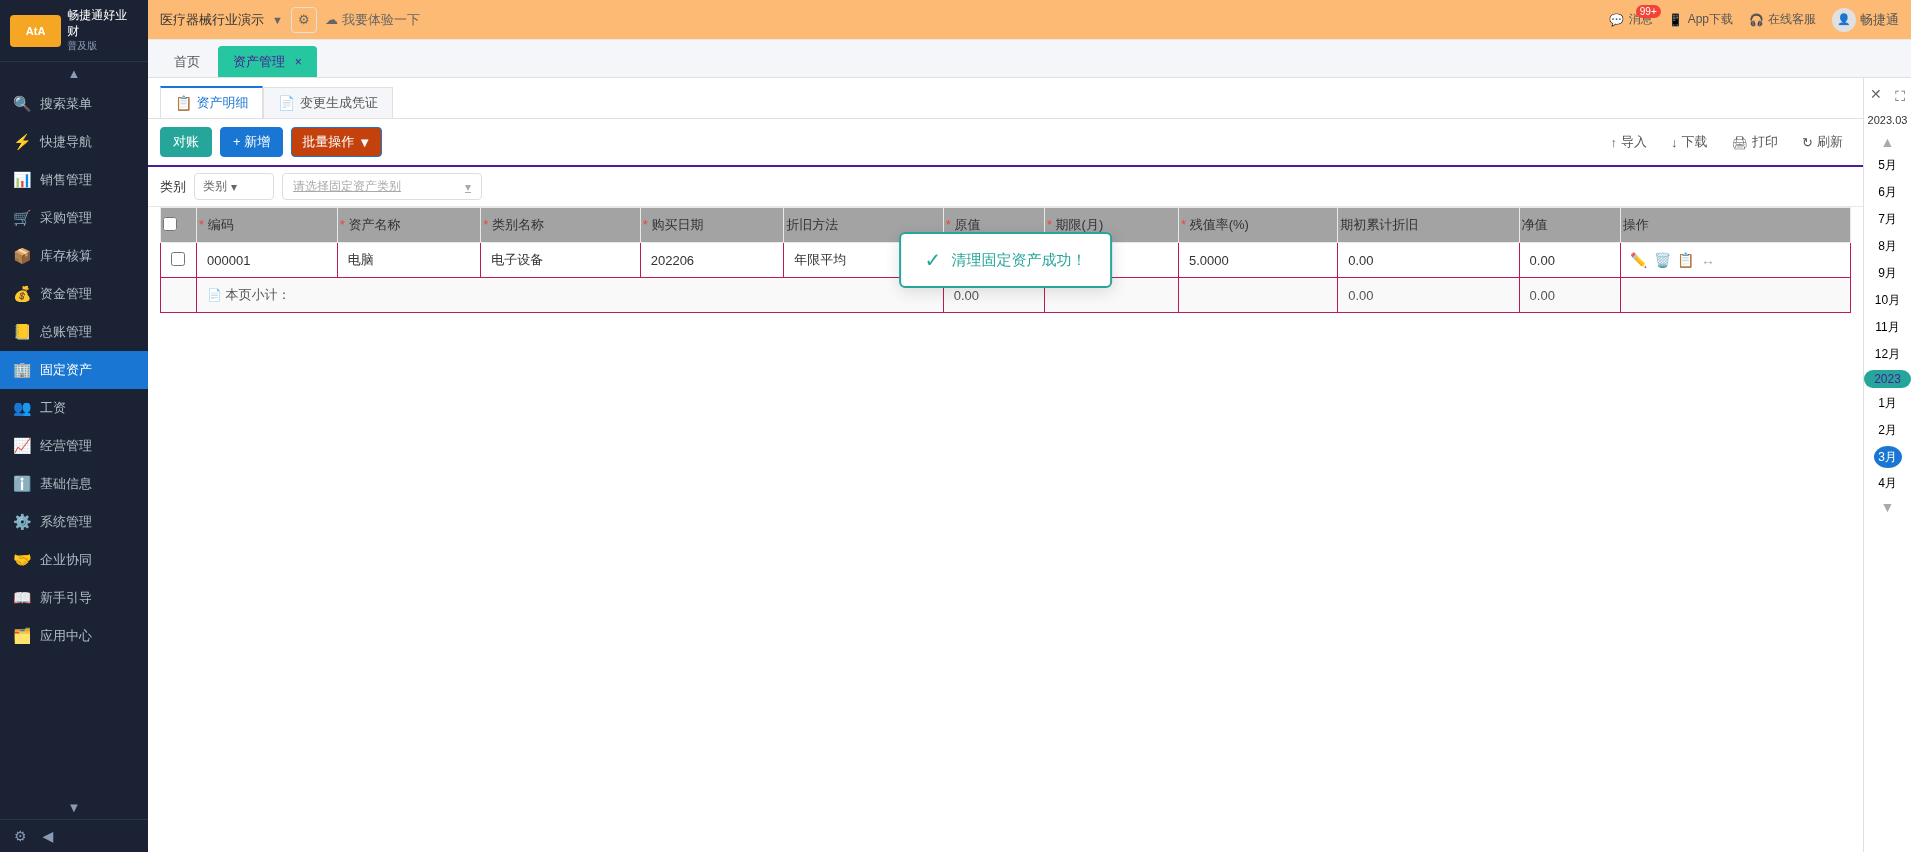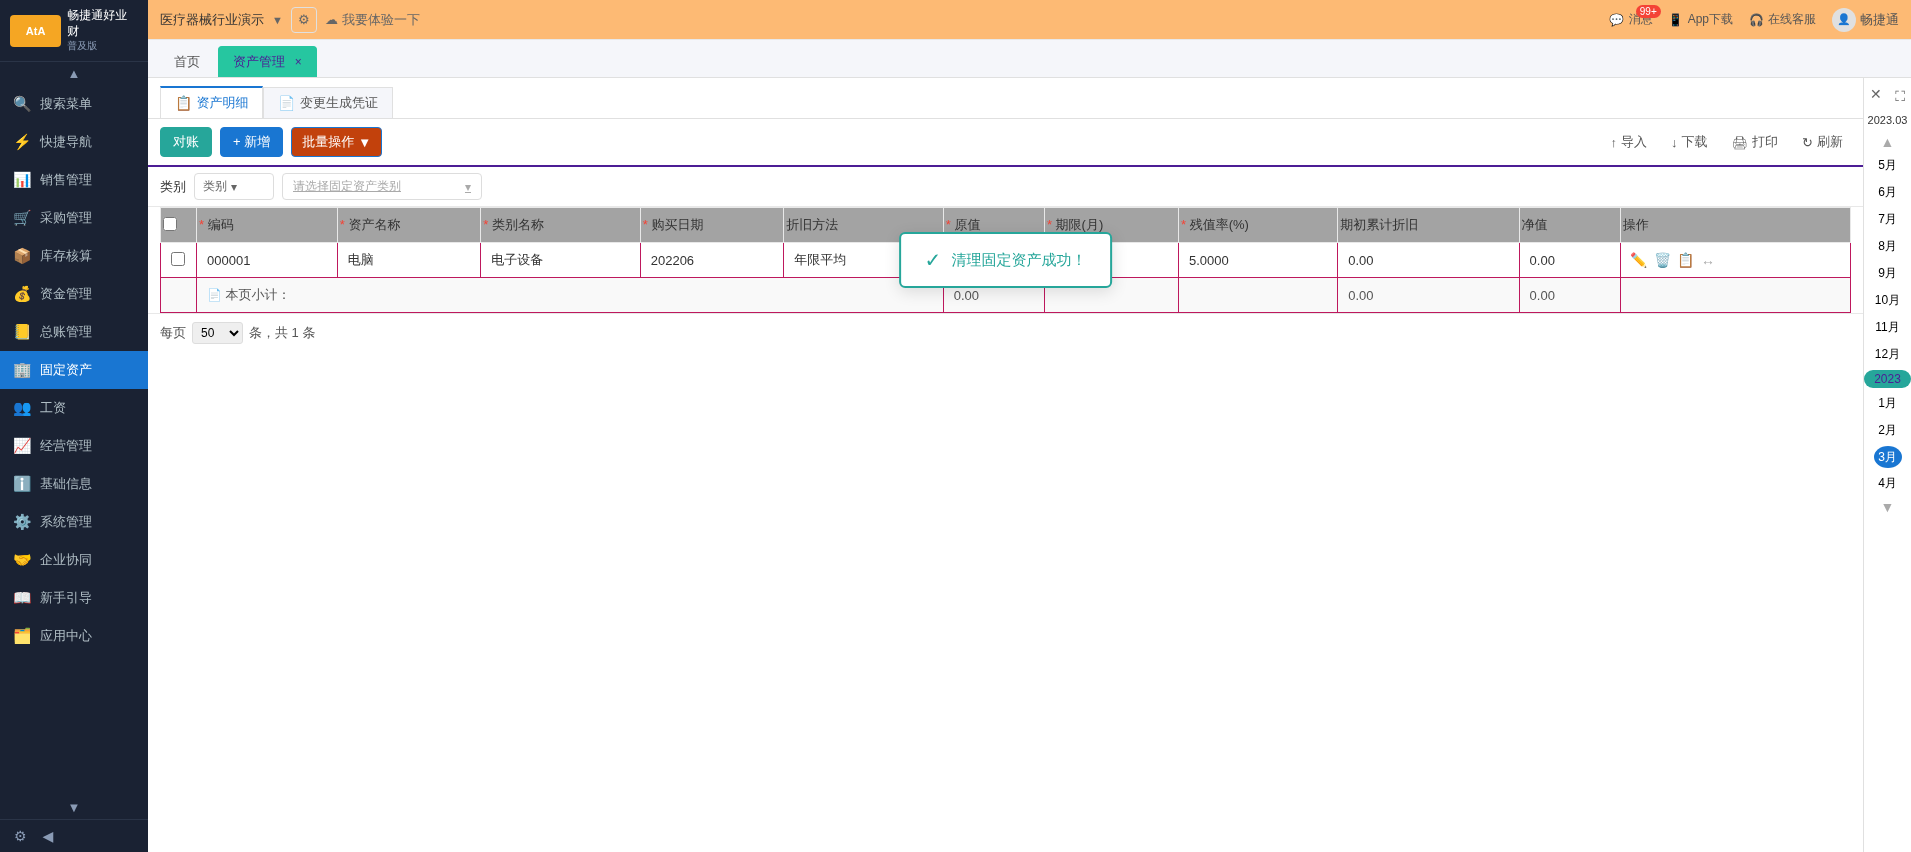--- a/index.html
+++ b/index.html
@@ -772,28 +772,20 @@
             </tbody>
           </table>
         </div>
 
         <div class="toast">
           <span class="toast-icon">✓</span>
           <span>清理固定资产成功！</span>
         </div>
       </div>
 
-      <div class="pagination">
-        <span>每页</span>
-        <select class="page-select">
-          <option value="50">50</option>
-          <option value="100">100</option>
-        </select>
-        <span>条，共 1 条</span>
-      </div>
     </div>
 
     <div class="right-panel">
       <div class="panel-header-row">
         <span class="panel-close-btn">✕</span>
         <span class="panel-expand-btn">⛶</span>
       </div>
       <div class="panel-title">2023.03</div>
       <div class="scroll-indicator">▲</div>
       <div class="month-item">5月</div>

